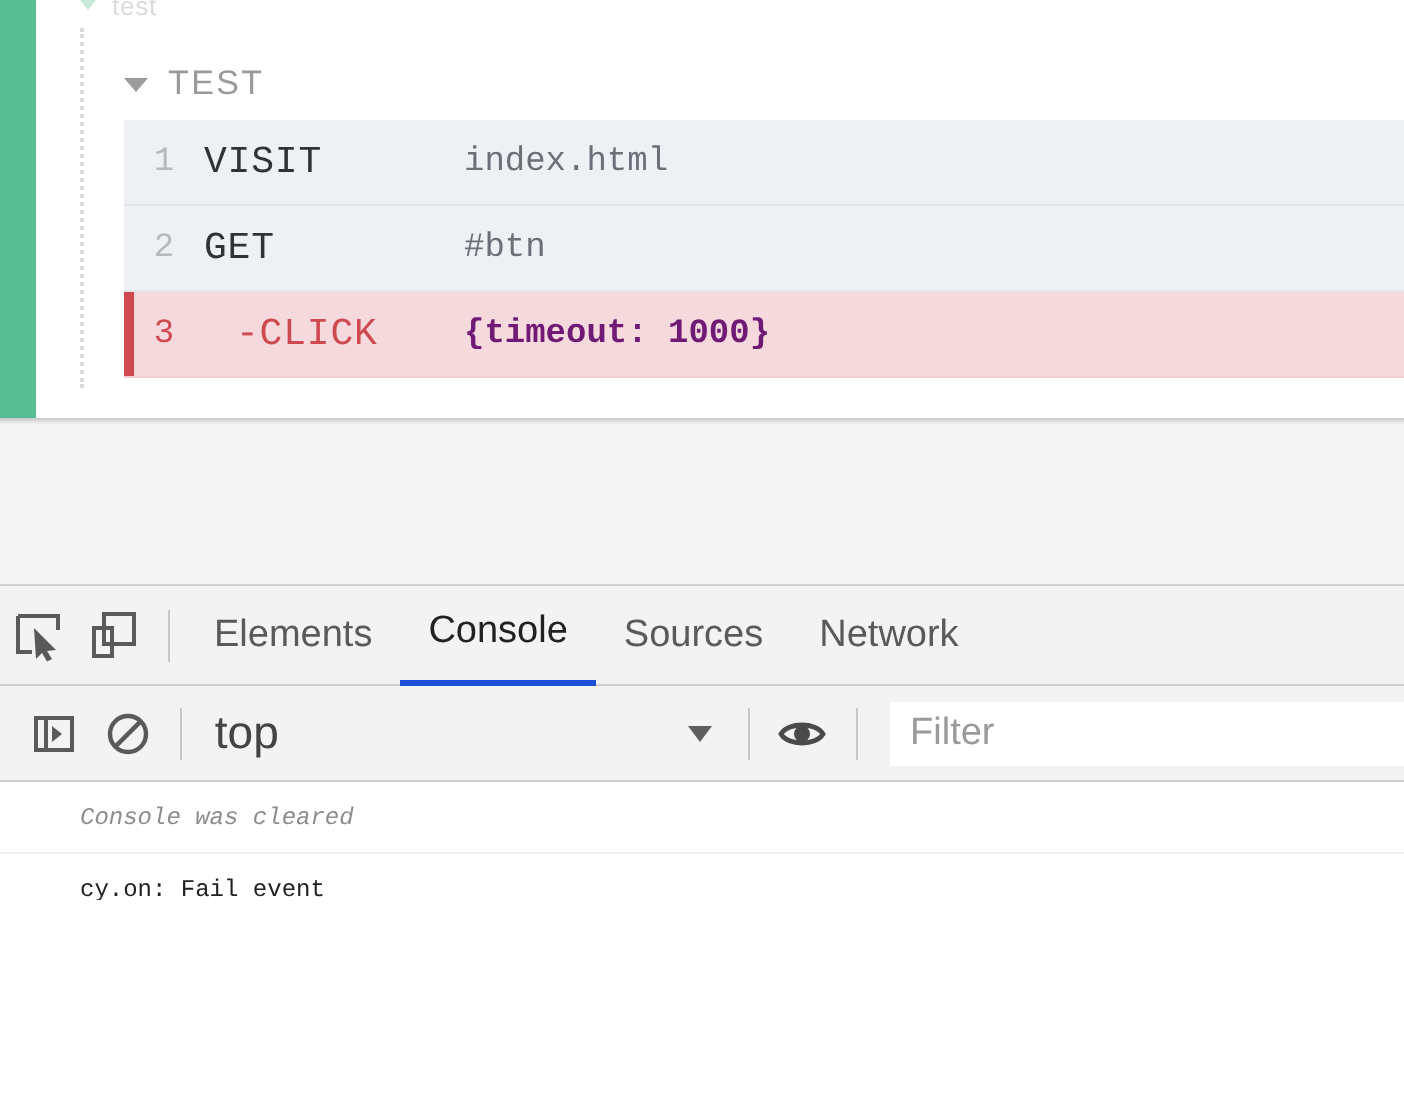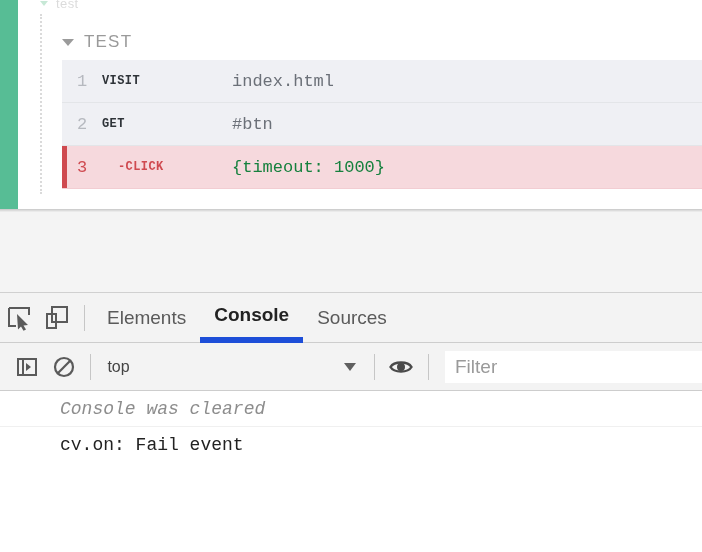--- a/index.html
+++ b/index.html
@@ -123,38 +123,38 @@
     width: 40px;
     text-align: center;
     font-size: 17px;
     color: #b6b9bf;
     font-family: "Liberation Mono", monospace;
   }
   .cmd-row.failed .cmd-num { color: #cf4a50; }
 
   .cmd-row .cmd-method {
     width: 130px;
-    font-size: 12px;
-    font-weight: bold;
+    font-size: 19px;
+    font-weight: normal;
     color: #2e3338;
     font-family: "Liberation Mono", monospace;
     letter-spacing: 0.4px;
   }
   .cmd-row.failed .cmd-method {
     color: #cf4a50;
     padding-left: 16px;
     box-sizing: border-box;
   }
 
   .cmd-row .cmd-args {
     font-size: 17px;
     color: #6b7078;
     font-family: "Liberation Mono", monospace;
   }
-  .cmd-row.failed .cmd-args { color: #15803d; }
+  .cmd-row.failed .cmd-args { color: #701a75; font-weight: bold; }
 
   .runner-shadow {
     position: absolute;
     left: 0; top: 209px;
     width: 702px; height: 4px;
     background: linear-gradient(to bottom, rgba(0,0,0,0.22), rgba(0,0,0,0));
   }
 
   
   .gap-area {
@@ -204,22 +204,21 @@
     padding: 0 14px;
     display: flex;
     align-items: center;
     font-size: 19px;
     color: #5a5a5a;
     cursor: pointer;
     box-sizing: border-box;
   }
   .dt-tab.active {
     color: #222222;
-    border-bottom: 6px solid #1d4ed8;
-    font-weight: bold;
+    border-bottom: 3px solid #1d4ed8;
   }
 
   .dt-toolbar {
     position: relative;
     height: 48px;
     background: #f3f3f3;
     border-bottom: 1px solid #cdcdcd;
     display: flex;
     align-items: center;
     box-sizing: border-box;
@@ -227,21 +226,21 @@
   }
 
   .ctx-select {
     display: flex;
     align-items: center;
     width: 272px;
     height: 30px;
     cursor: pointer;
   }
   .ctx-select .ctx-label {
-    font-size: 16px;
+    font-size: 23px;
     color: #444444;
     flex: 1;
     padding-left: 8px;
   }
   .ctx-caret {
     width: 0; height: 0;
     border-left: 6px solid transparent;
     border-right: 6px solid transparent;
     border-top: 8px solid #5f5f5f;
     margin-right: 10px;
@@ -265,24 +264,24 @@
     position: relative;
     background: #ffffff;
     height: 159px;
     overflow: hidden;
   }
 
   .console-msg {
     height: 36px;
     display: flex;
     align-items: center;
-    padding-left: 60px;
+    padding-left: 40px;
     border-bottom: 1px solid #f0f0f0;
     font-family: "Liberation Mono", monospace;
-    font-size: 18px;
+    font-size: 12px;
     color: #222222;
     box-sizing: border-box;
   }
   .console-msg.cleared {
     color: #8d8d8d;
     font-style: italic;
   }
 
   .console-prompt {
     height: 38px;
@@ -377,20 +376,23 @@
 
       <div class="dt-tab">
         <span>Elements</span>
       </div>
       <div class="dt-tab active">
         <span>Console</span>
       </div>
       <div class="dt-tab">
         <span>Sources</span>
       </div>
+      <div class="dt-tab">
+        <span>Network</span>
+      </div>
     </div>
 
     <div class="dt-toolbar">
 
       <div class="dt-iconbtn">
         <svg width="24" height="24" viewBox="0 0 24 24">
           <rect x="3" y="4" width="18" height="16" fill="none" stroke="#5a5a5a" stroke-width="2"></rect>
           <line x1="8" y1="4" x2="8" y2="20" stroke="#5a5a5a" stroke-width="2"></line>
           <path d="M11 8 L16 12 L11 16 Z" fill="#5a5a5a"></path>
         </svg>

